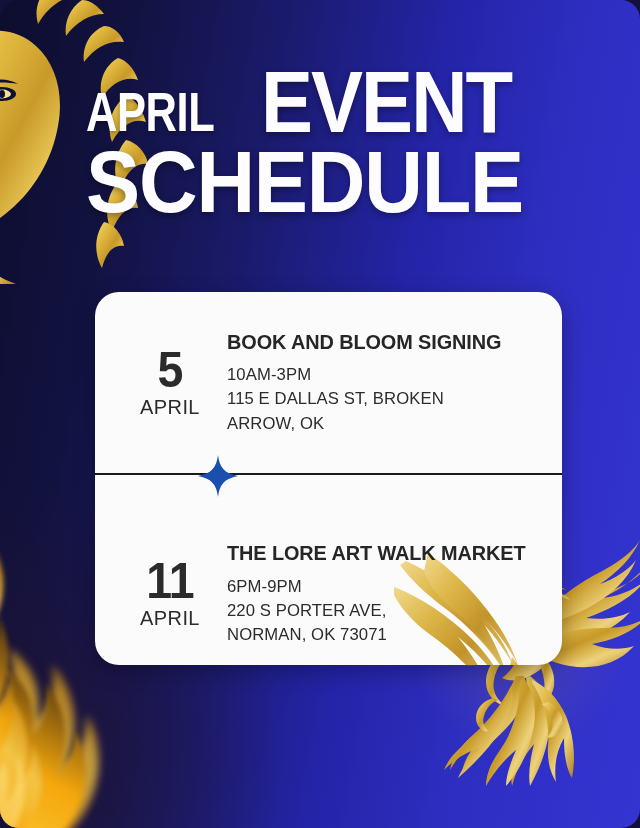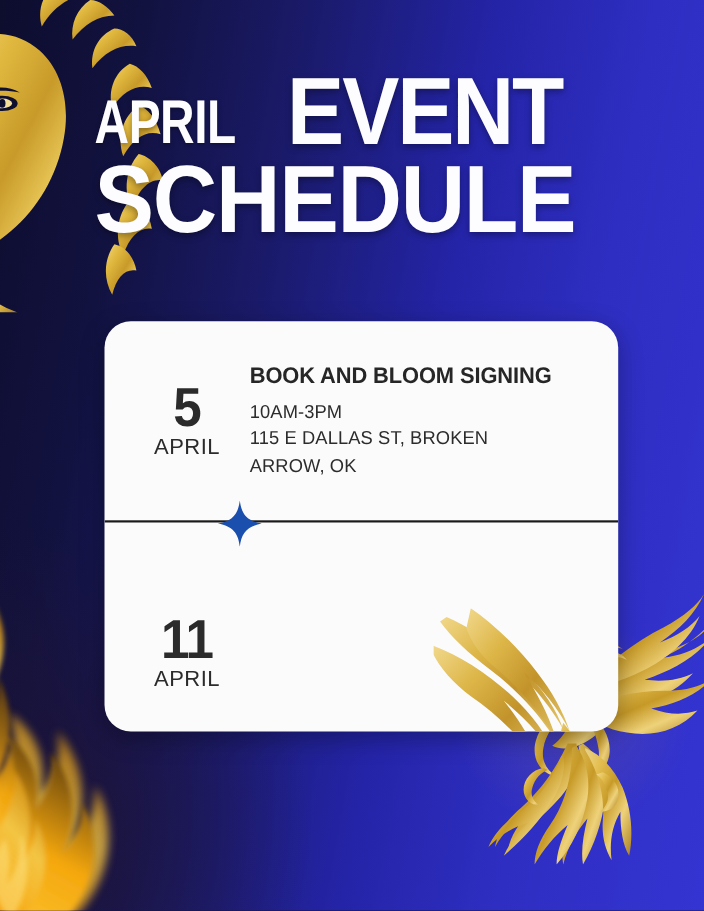--- a/index.html
+++ b/index.html
@@ -17,20 +17,21 @@
     overflow:hidden;
     background:
       radial-gradient(ellipse 420px 460px at 4% 92%, #1d1436 0%, rgba(29,20,54,0) 62%),
       linear-gradient(100deg,
         #0d0d2e 0%,
         #121240 17%,
         #1a1a6a 36%,
         #2424a8 58%,
         #2e2ec2 76%,
         #3434d2 100%);
+    border-radius: 19px;
   }
 
   
   .art { position:absolute; pointer-events:none; }
 
   .lion { left:-46px; top:-16px; width:210px; height:300px; }
   .flames { left:-36px; bottom:-10px; width:190px; height:420px; }
   .phoenix { right:-8px; bottom:42px; width:250px; height:270px; }
   .phoenix-glow {
     right:10px; bottom:70px; width:220px; height:200px;
@@ -399,20 +400,26 @@
       </div>
     </div>
 
     <div class="divider"></div>
 
     <div class="event event-2">
       <div class="datecol">
         <div class="daynum">11</div>
         <div class="monthname">APRIL</div>
       </div>
+      <div class="infocol">
+        <div class="evt-title">THE LORE ART WALK MARKET</div>
+        <div class="evt-line">6PM-9PM</div>
+        <div class="evt-line">220 S PORTER AVE,</div>
+        <div class="evt-line">NORMAN, OK 73071</div>
+      </div>
     </div>
   </div>
 
   <svg class="sparkle" viewBox="0 0 40 42">
     <path d="M20 0 C21.5 12 26 18.5 40 21 C26 23.5 21.5 30 20 42
              C18.5 30 14 23.5 0 21 C14 18.5 18.5 12 20 0 Z" fill="#1b4fad"></path>
   </svg>
 
 </div>
 

